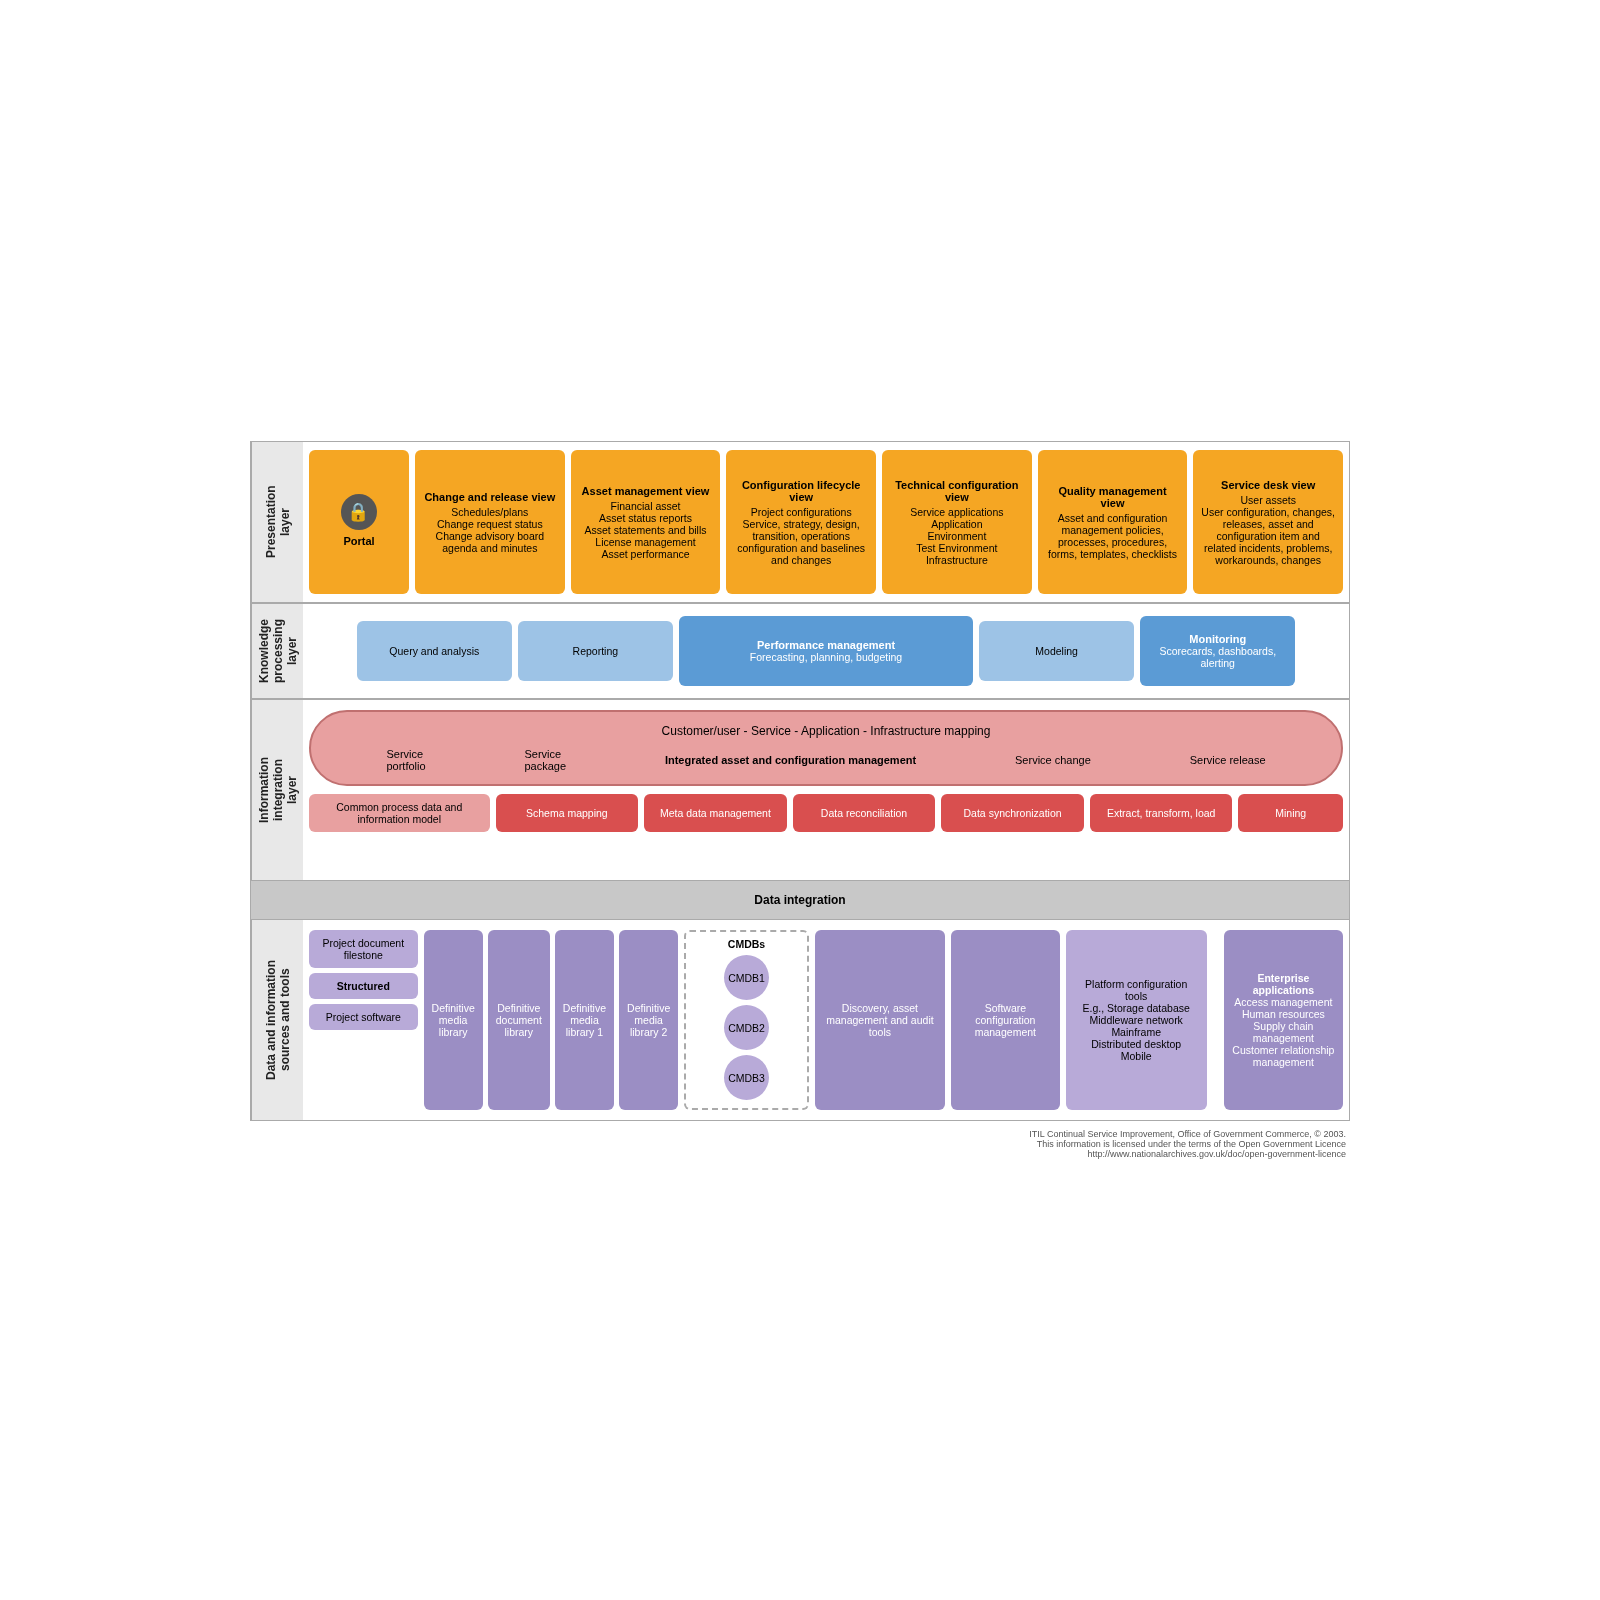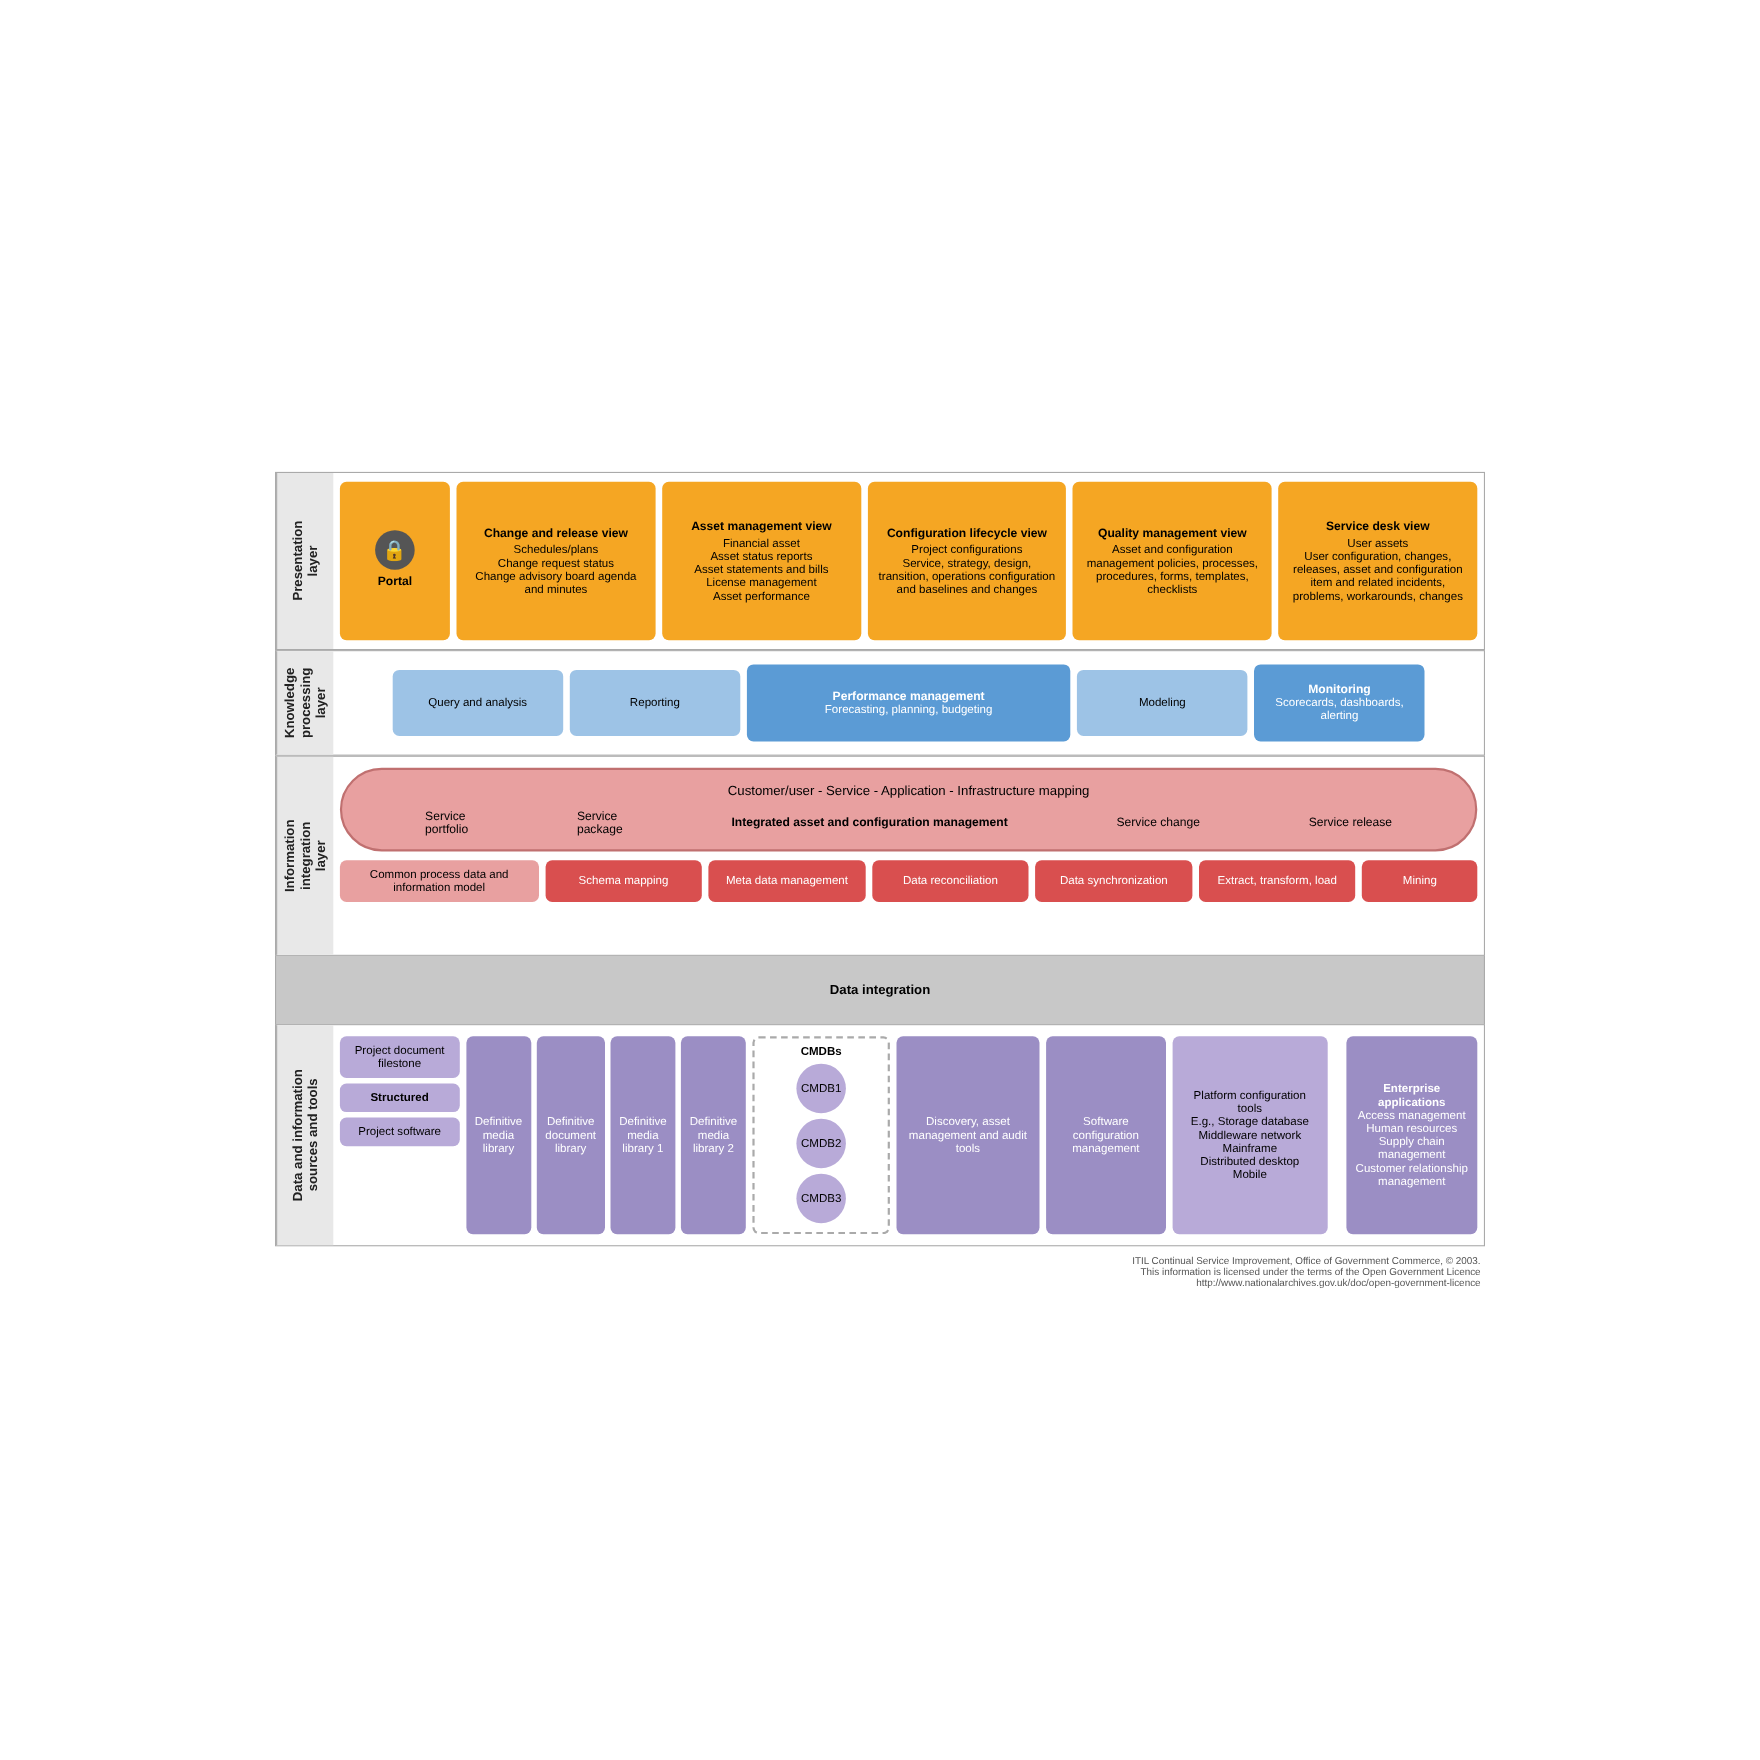--- a/index.html
+++ b/index.html
@@ -225,20 +225,24 @@
       <div class="box-orange">
         <div class="box-title">Asset management view</div>
         <div>Financial asset<br>Asset status reports<br>Asset statements and bills<br>License management<br>Asset performance</div>
       </div>
 
       <div class="box-orange">
         <div class="box-title">Configuration lifecycle view</div>
         <div>Project configurations<br>Service, strategy, design, transition, operations configuration and baselines and changes</div>
       </div>
 
+      <div class="box-orange">
+        <div class="box-title">Technical configuration view</div>
+        <div>Service applications<br>Application<br>Environment<br>Test Environment<br>Infrastructure</div>
+      </div>
 
       <div class="box-orange">
         <div class="box-title">Quality management view</div>
         <div>Asset and configuration management policies, processes, procedures, forms, templates, checklists</div>
       </div>
 
       <div class="box-orange">
         <div class="box-title">Service desk view</div>
         <div>User assets<br>User configuration, changes, releases, asset and configuration item and related incidents, problems, workarounds, changes</div>
       </div>
@@ -315,21 +319,21 @@
           <div>Extract, transform, load</div>
         </div>
         <div class="box-pink-dark" style="flex:0.7;">
           <div>Mining</div>
         </div>
 
       </div>
     </div>
   </div>
 
-  <div style="background:#c8c8c8; text-align:center; padding:24px; font-weight:bold; font-size:12px; border-left:1px solid #aaa; border-right:1px solid #aaa;">
+  <div style="background:#c8c8c8; text-align:center; padding:12px; font-weight:bold; font-size:12px; border-left:1px solid #aaa; border-right:1px solid #aaa;">
     Data integration
   </div>
 
   <div class="layer-row data-layer" style="border-top:1px solid #aaa;">
     <div class="layer-label">Data and information<br>sources and tools</div>
     <div class="layer-content" style="align-items:stretch; min-height:200px; padding:10px 6px;">
 
       <div style="display:flex; flex-direction:column; gap:5px; flex:1;">
         <div class="box-purple-light">Project document filestone</div>
         <div class="box-purple-light">

